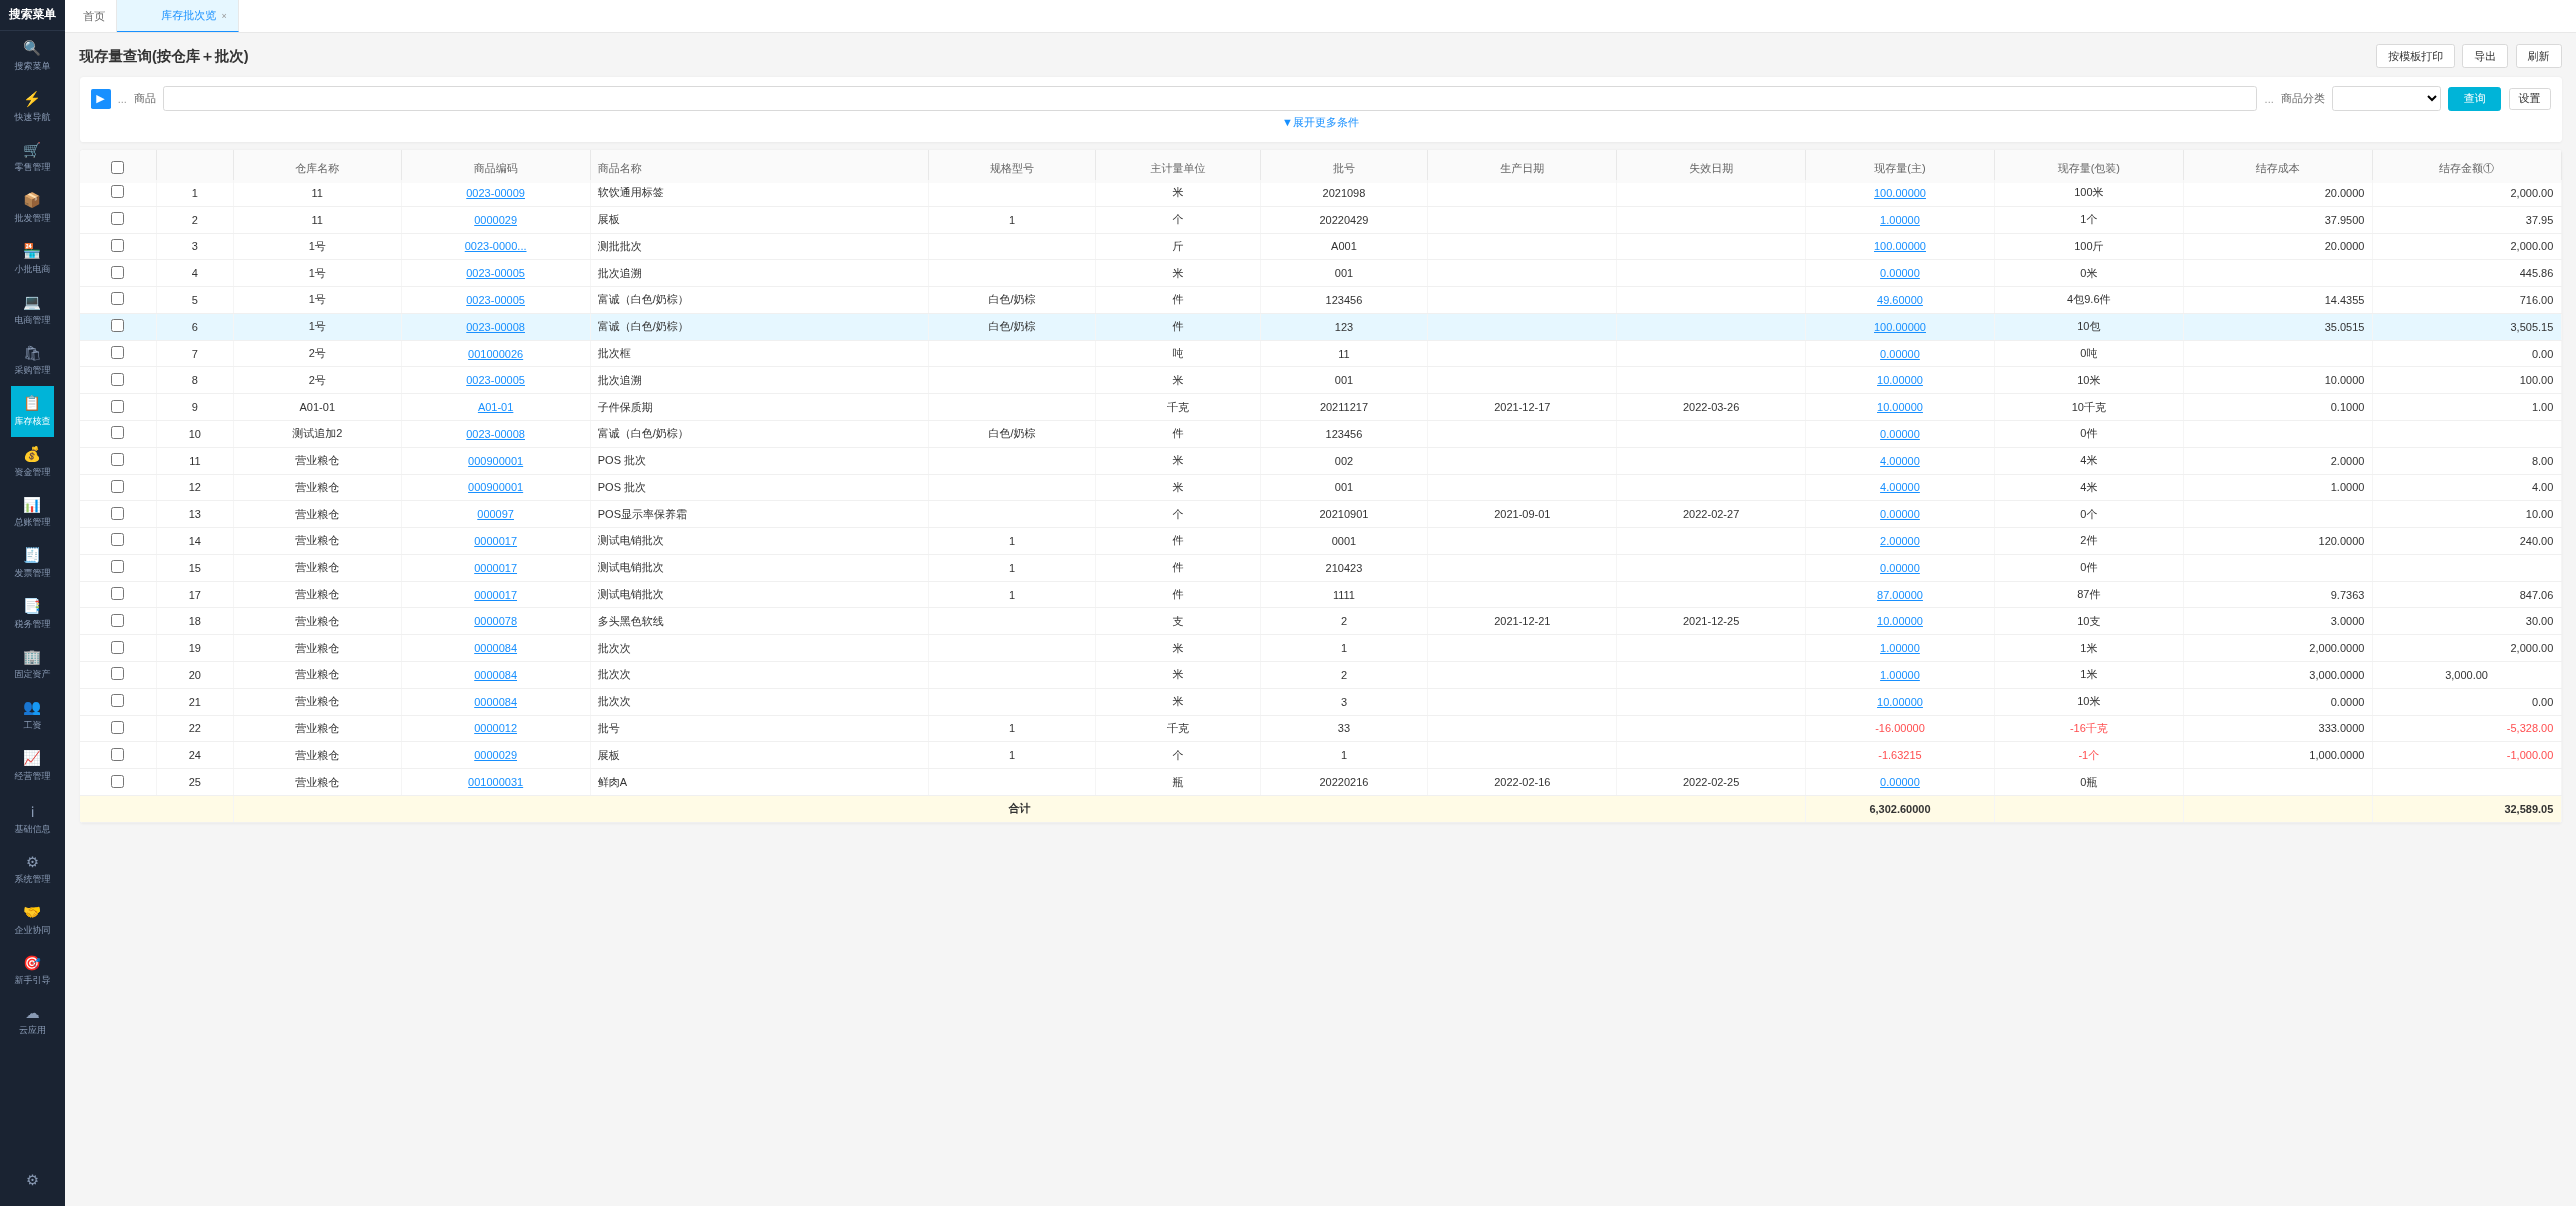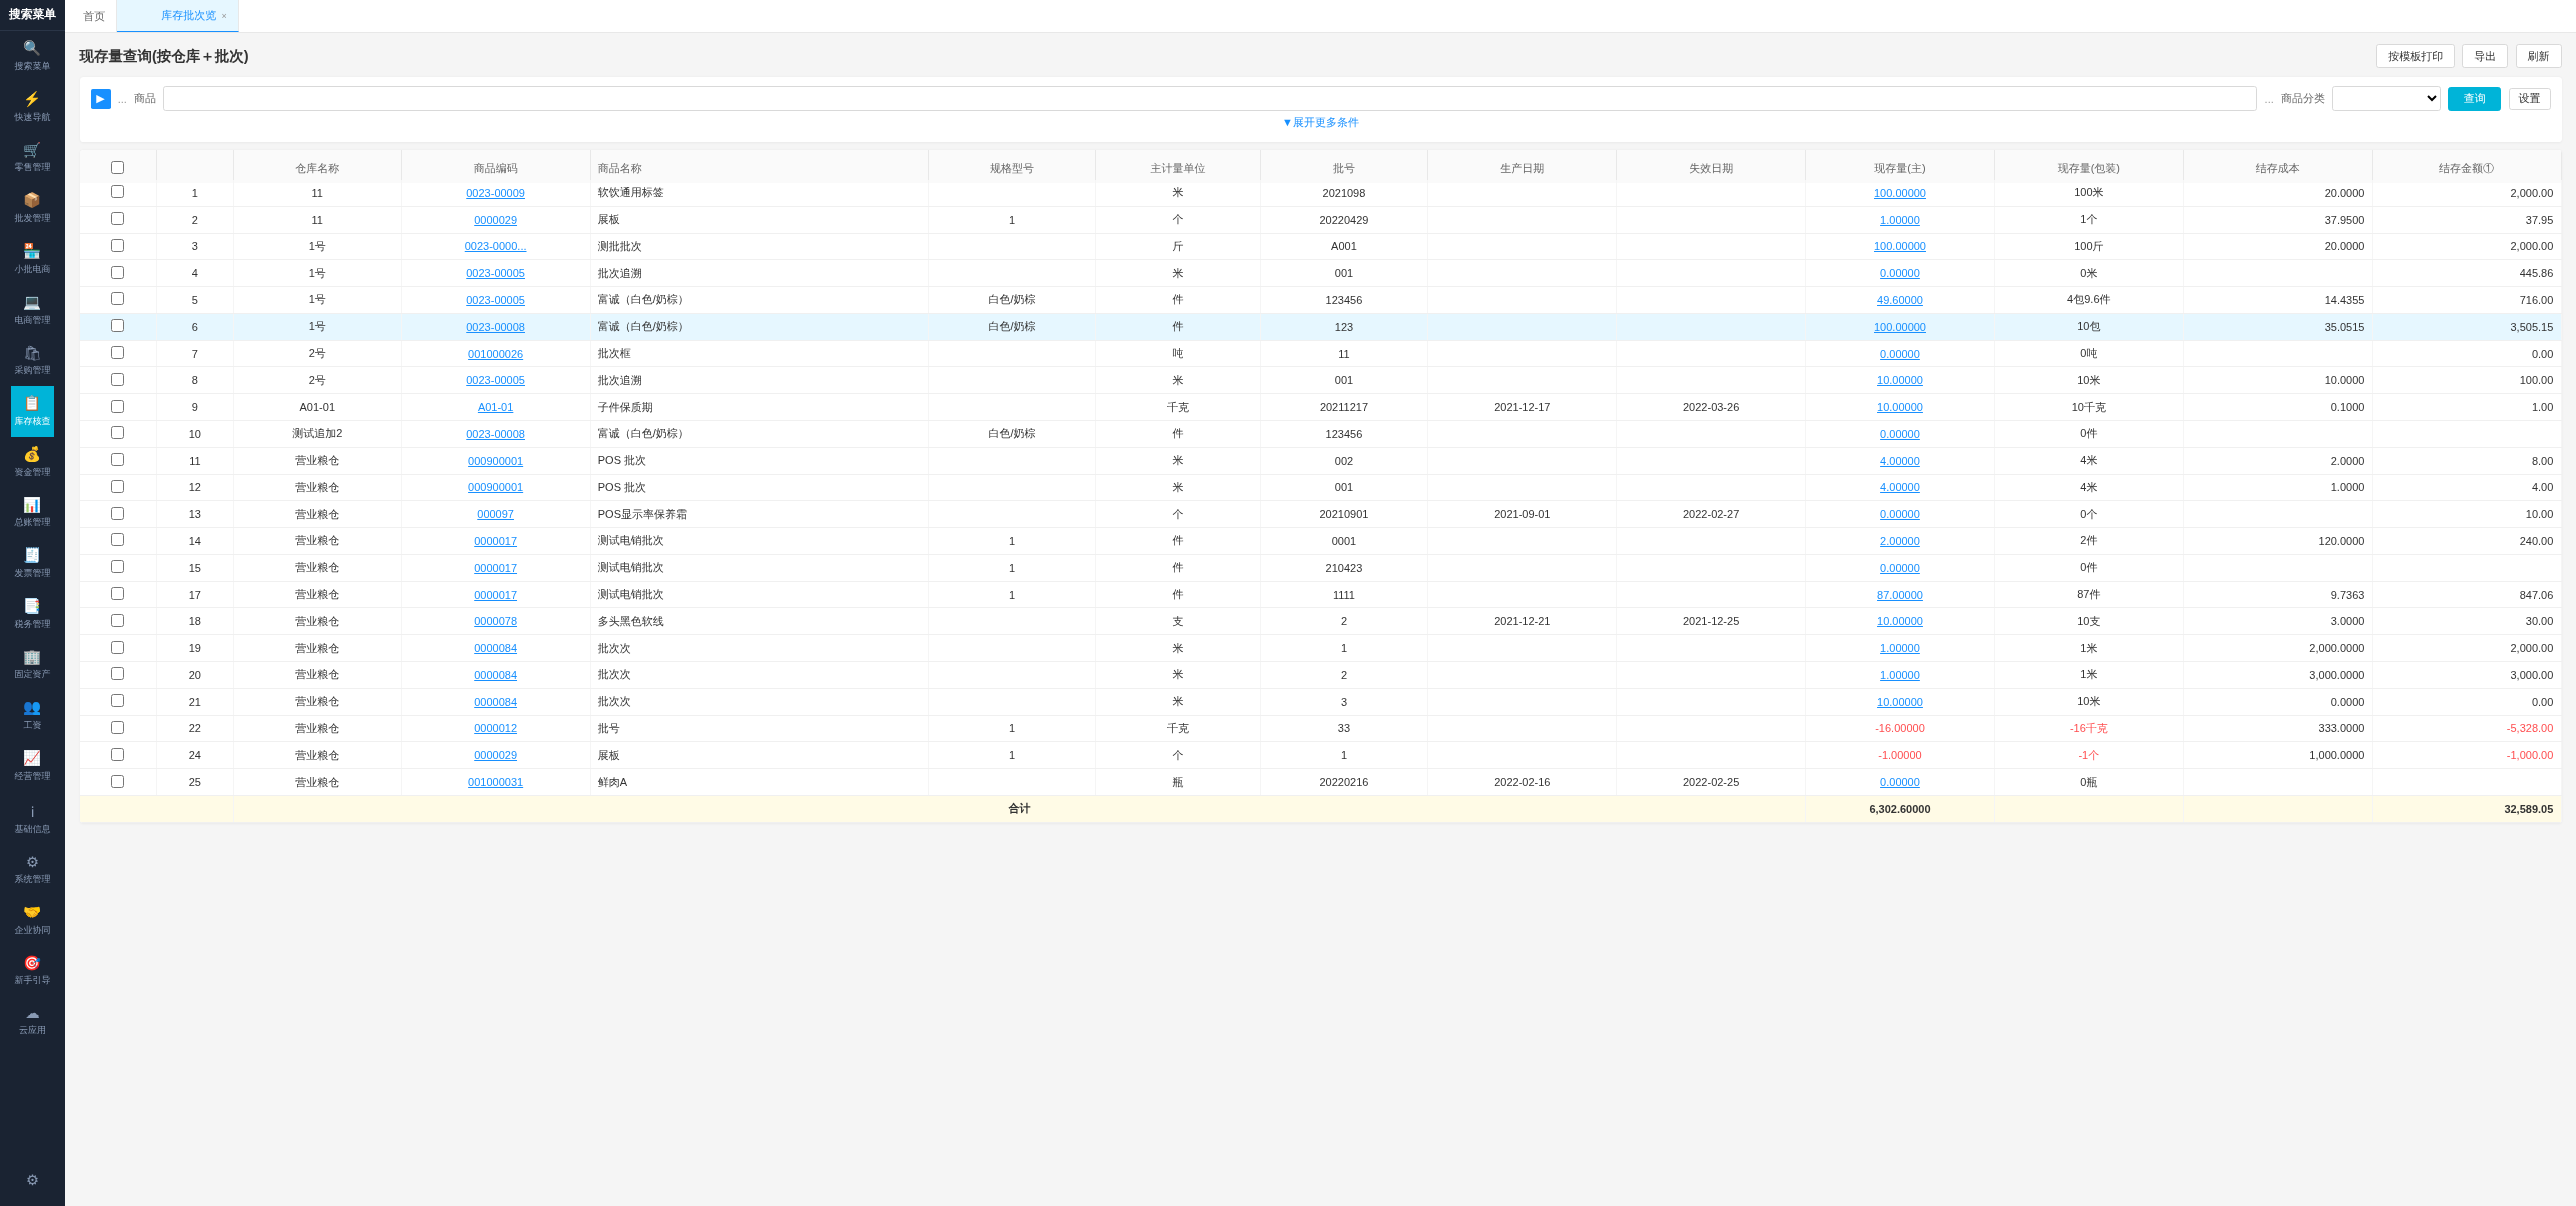--- a/index.html
+++ b/index.html
@@ -537,21 +537,21 @@
     <td style="color:#1890ff;cursor:pointer;text-decoration:underline;">0000084</td>
     <td style="text-align:left;">批次次</td>
     <td></td>
     <td>米</td>
     <td>2</td>
     <td></td>
     <td></td>
     <td class="link-text">1.00000</td>
     <td class="">1米</td>
     <td style="text-align:right;margin-top:19px;">3,000.0000</td>
-    <td class="" style="text-align:right;">3,000.00</td>
+    <td class="" style="text-align:center;">3,000.00</td>
   </tr>
             <tr>
     <td class="checkbox-col"><input type="checkbox" style=""></td>
     <td class="num-col">21</td>
     <td>营业粮仓</td>
     <td style="color:#1890ff;cursor:pointer;text-decoration:underline;">0000084</td>
     <td style="text-align:left;">批次次</td>
     <td></td>
     <td>米</td>
     <td>3</td>
@@ -582,21 +582,21 @@
     <td class="checkbox-col"><input type="checkbox" style=""></td>
     <td class="num-col">24</td>
     <td>营业粮仓</td>
     <td style="color:#1890ff;cursor:pointer;text-decoration:underline;">0000029</td>
     <td style="text-align:left;">展板</td>
     <td>1</td>
     <td>个</td>
     <td>1</td>
     <td></td>
     <td></td>
-    <td class="red-text">-1.00000</td>
+    <td class="red-text">-1.63215</td>
     <td class="red-text">-1个</td>
     <td style="text-align:right;">1,000.0000</td>
     <td class="red-text" style="text-align:right;">-1,000.00</td>
   </tr>
             <tr>
     <td class="checkbox-col"><input type="checkbox" style=""></td>
     <td class="num-col">25</td>
     <td>营业粮仓</td>
     <td style="color:#1890ff;cursor:pointer;text-decoration:underline;">001000031</td>
     <td style="text-align:left;">鲜肉A</td>

